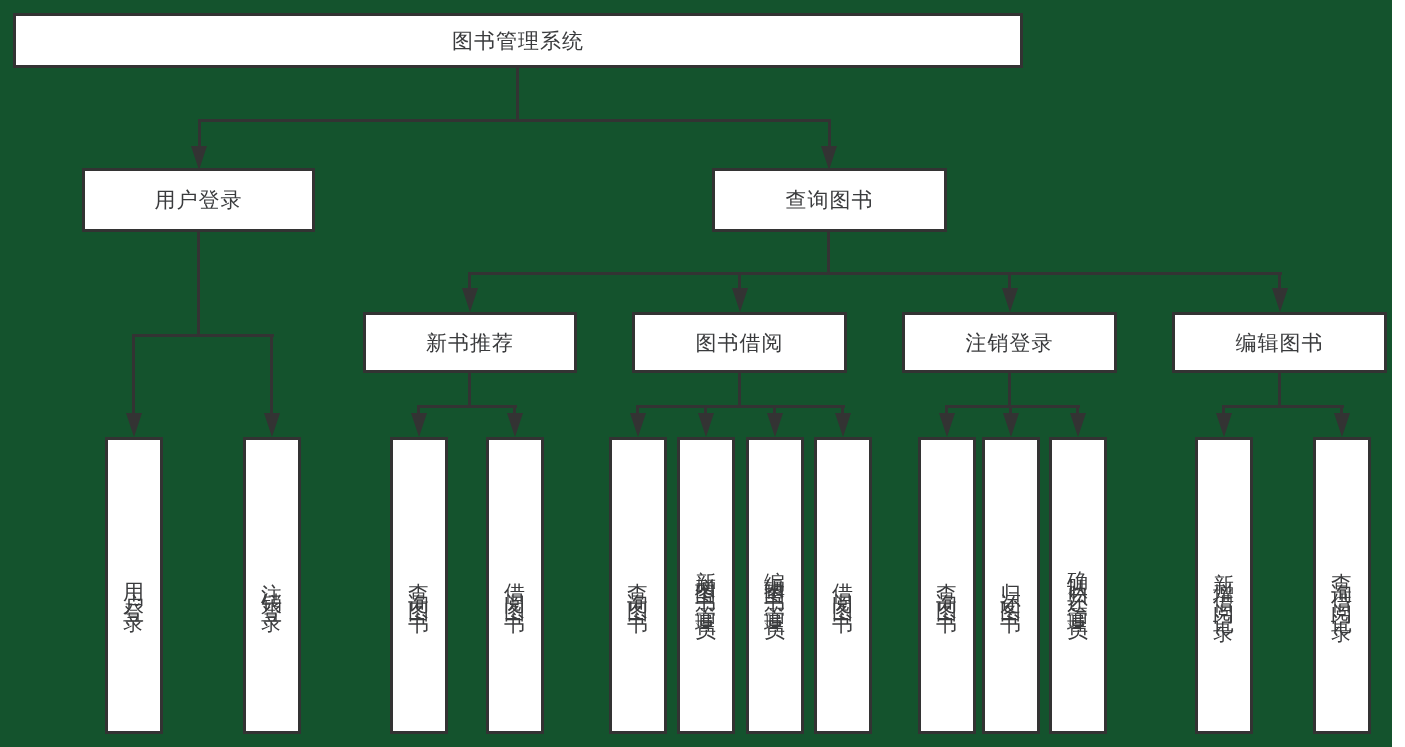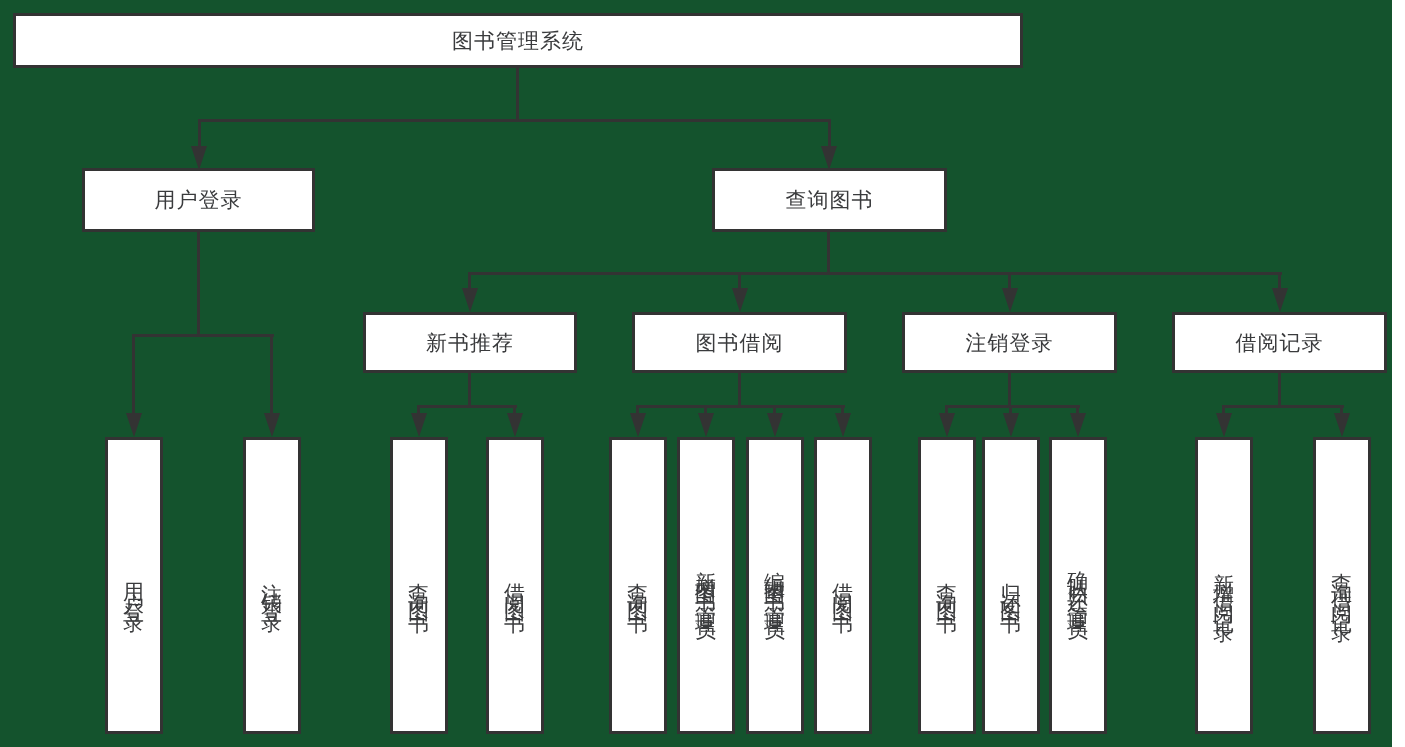--- a/index.html
+++ b/index.html
@@ -73,21 +73,21 @@
   <div class="box" style="left:363px;top:312px;width:214px;height:61px">
     <span class="h-label">新书推荐</span>
   </div>
   <div class="box" style="left:632px;top:312px;width:215px;height:61px">
     <span class="h-label">图书借阅</span>
   </div>
   <div class="box" style="left:902px;top:312px;width:215px;height:61px">
     <span class="h-label">注销登录</span>
   </div>
   <div class="box" style="left:1172px;top:312px;width:215px;height:61px">
-    <span class="h-label">借阅记录</span>
+    <span class="h-label">编辑图书</span>
   </div>
 
   <div class="vline" style="left:468px;top:371px;height:37px"></div>
   <div class="vline" style="left:738px;top:371px;height:37px"></div>
   <div class="vline" style="left:1008px;top:371px;height:37px"></div>
   <div class="vline" style="left:1278px;top:371px;height:37px"></div>
 
   <div class="hline" style="left:418px;top:405px;width:99px"></div>
   <div class="hline" style="left:637px;top:405px;width:208px"></div>
   <div class="hline" style="left:946px;top:405px;width:134px"></div>

